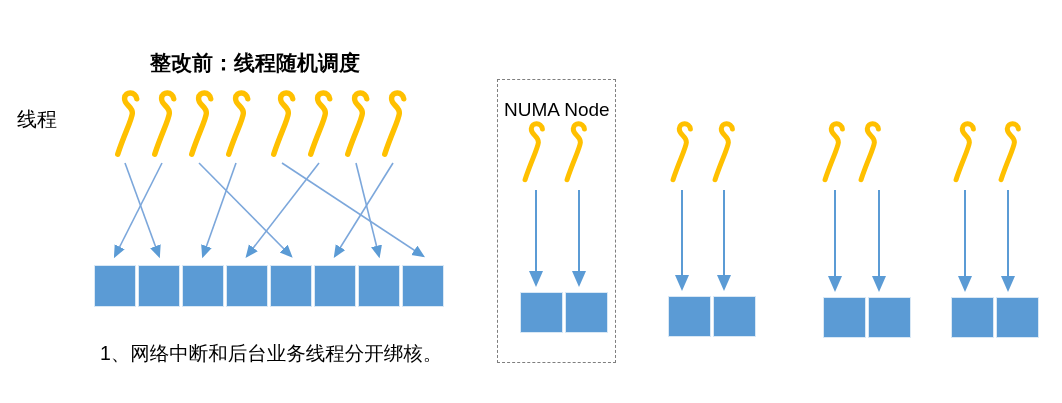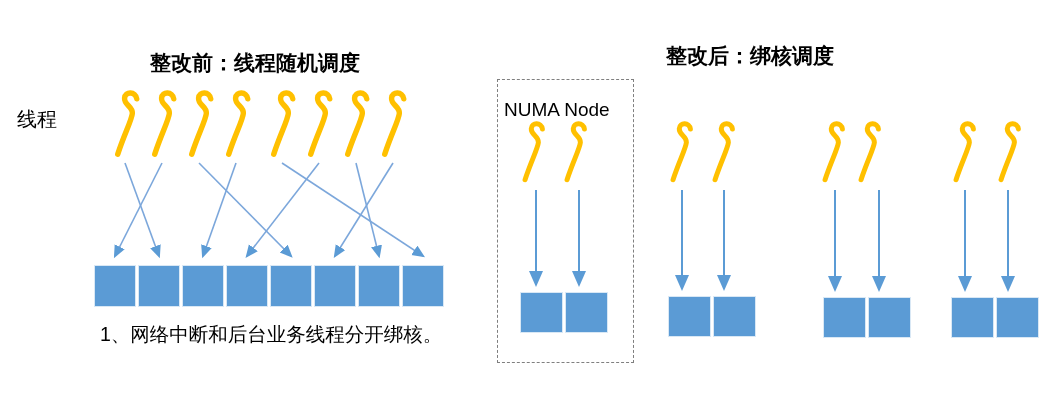--- a/index.html
+++ b/index.html
@@ -6,33 +6,32 @@
   .canvas{
     position:relative;width:1062px;height:403px;background:#ffffff;
     font-family:"Liberation Sans","DejaVu Sans",sans-serif;overflow:hidden;color:#000;
   }
   .title{position:absolute;font-weight:bold;font-size:21px;text-align:center;white-space:nowrap;}
   #title-left{left:95px;top:17px;width:320px;margin-top:32px;}
   #title-right{left:590px;top:42px;width:320px;}
   .side-label{position:absolute;font-size:20px;white-space:nowrap;}
   #threads-label{left:17px;top:106px;font-family:Liberation Mono, monospace;}
   #cores-label{left:11px;top:273px;font-size:21px;}
-  .notes{position:absolute;left:100px;top:322px;font-size:19.5px;line-height:25px;white-space:nowrap;}
-  .numa-box{position:absolute;left:497px;top:79px;width:137px;height:284px;border:1.5px dashed #7f7f7f;box-sizing:border-box;}
+  .notes{position:absolute;left:100px;top:341px;font-size:19.5px;line-height:25px;white-space:nowrap;}
+  .numa-box{position:absolute;left:497px;top:79px;width:119px;height:284px;border:1.5px dashed #7f7f7f;box-sizing:border-box;}
   .numa-label{position:absolute;left:6px;top:19px;font-size:19px;white-space:nowrap;}
   #diagram-svg{position:absolute;left:0;top:0;width:1062px;height:403px;}
   .core{position:absolute;box-sizing:border-box;}
 </style>
 </head>
 <body>
 
 <div class="canvas">
 
   <div class="title" id="title-left">整改前：线程随机调度</div>
-  <div class="title" id="title-right">整改后：绑核调度</div>
 
   <div class="side-label" id="threads-label">线程</div>
 
   <svg id="diagram-svg" xmlns="http://www.w3.org/2000/svg">
     <defs>
       <symbol id="bolt" viewBox="0 0 30 72">
         <path d="M25 9 C24 1.5 13 1 12.5 8.5 C12 15.5 21 17 20.5 24 C20 30.5 12 46 5.5 66" fill="none" stroke="#FFC000" stroke-width="5.6" stroke-linecap="round"></path>
       </symbol>
       <marker id="ah" markerWidth="9" markerHeight="8" refX="6.5" refY="3.5" orient="auto">
         <path d="M0,0 L8,3.5 L0,7 z" fill="#5B9BD5"></path>

